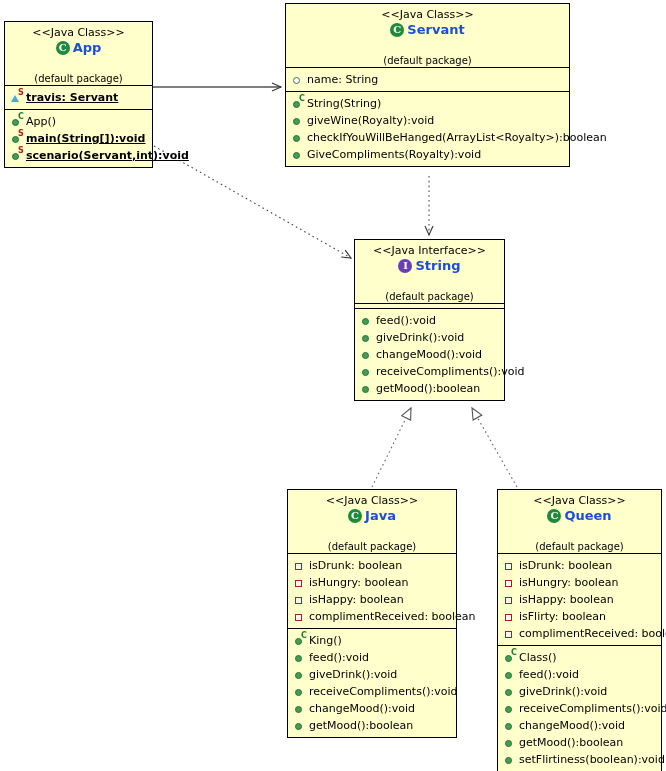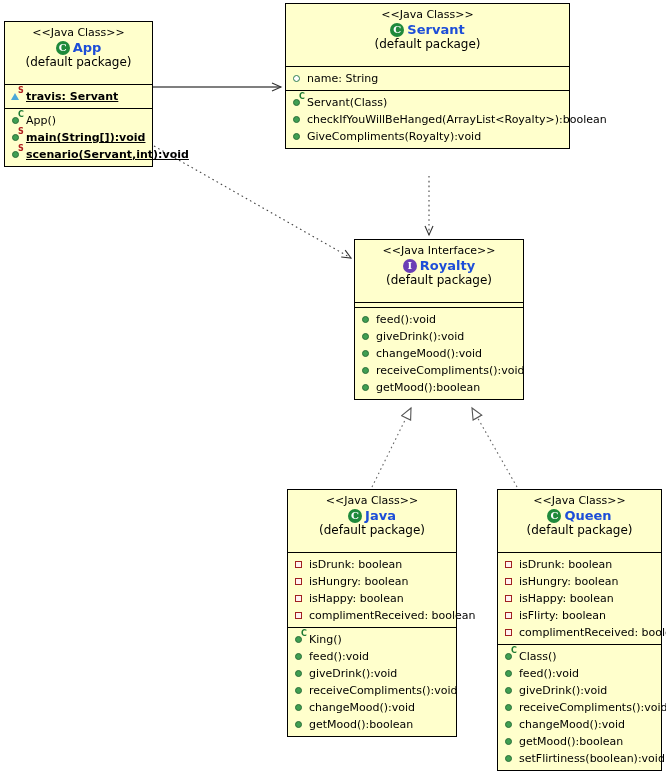--- a/index.html
+++ b/index.html
@@ -28,21 +28,21 @@
     pointer-events: none;
   }
   .uml-box {
     position: absolute;
     background: #ffffcc;
     border: 1px solid #000000;
     box-sizing: border-box;
     z-index: 2;
   }
   .hdr {
-    padding: 4px 2px 15px 2px;
+    padding: 4px 2px 0 2px;
     text-align: center;
     border-bottom: 1px solid #000000;
   }
   .stereotype {
     font-size: 11px;
     color: #000000;
     line-height: 13px;
   }
   .namerow {
     display: flex;
@@ -51,39 +51,39 @@
     gap: 3px;
     line-height: 16px;
     margin-top: 1px;
   }
   .cname {
     font-size: 13px;
     font-weight: bold;
     color: #1d4ed8;
   }
   .pkg {
-    font-size: 12px;
+    font-size: 10px;
     color: #000000;
     line-height: 13px;
-    margin-top: 0;
+    margin-top: 16px;
   }
   .compartment {
     border-bottom: 1px solid #000000;
     padding: 3px 0 3px 0;
   }
   .compartment:last-child {
     border-bottom: none;
   }
   .compartment.empty {
     padding: 1px 0 1px 0;
     min-height: 2px;
   }
   .member {
     display: flex;
-    align-items: flex-start;
+    align-items: flex-end;
     font-size: 11px;
     line-height: 15px;
     color: #000000;
     padding: 1px 4px 1px 5px;
     white-space: nowrap;
   }
   .member .mtxt { color: #000; }
   .member .mtxt.underline { text-decoration: underline; font-weight: bold; }
 
   
@@ -254,39 +254,43 @@
       <div class="member">
         <span class="ico pkgfield"></span>
         <span class="mtxt">name: String</span>
       </div>
     </div>
     <div class="compartment">
       <div class="member">
         <span class="ico method">
             <span class="sup c">C</span>
           </span>
-        <span class="mtxt">Servant(Class)</span>
+        <span class="mtxt">String(String)</span>
+      </div>
+      <div class="member">
+        <span class="ico method"></span>
+        <span class="mtxt">giveWine(Royalty):void</span>
       </div>
       <div class="member">
         <span class="ico method"></span>
         <span class="mtxt">checkIfYouWillBeHanged(ArrayList&lt;Royalty&gt;):boolean</span>
       </div>
       <div class="member">
         <span class="ico method"></span>
         <span class="mtxt">GiveCompliments(Royalty):void</span>
       </div>
     </div>
   </div>
 
-  <div class="uml-box" style="left:354px; top:239px; width:170px;">
+  <div class="uml-box" style="left:354px; top:239px; width:151px;">
     <div class="hdr">
       <div class="stereotype">&lt;&lt;Java Interface&gt;&gt;</div>
       <div class="namerow">
         <span class="typeicon iface">I</span>
-        <span class="cname">Royalty</span>
+        <span class="cname">String</span>
       </div>
       <div class="pkg">(default package)</div>
     </div>
     <div class="compartment empty"></div>
     <div class="compartment">
       <div class="member">
         <span class="ico method"></span>
         <span class="mtxt">feed():void</span>
       </div>
       <div class="member">

